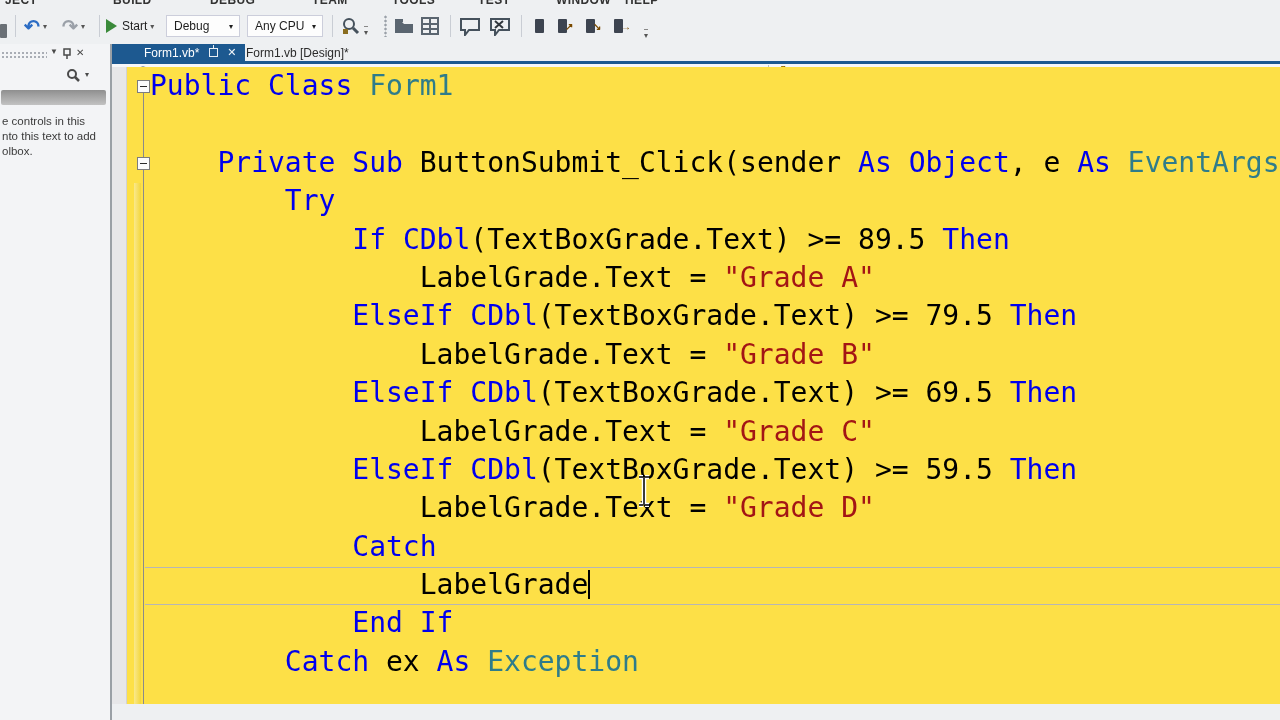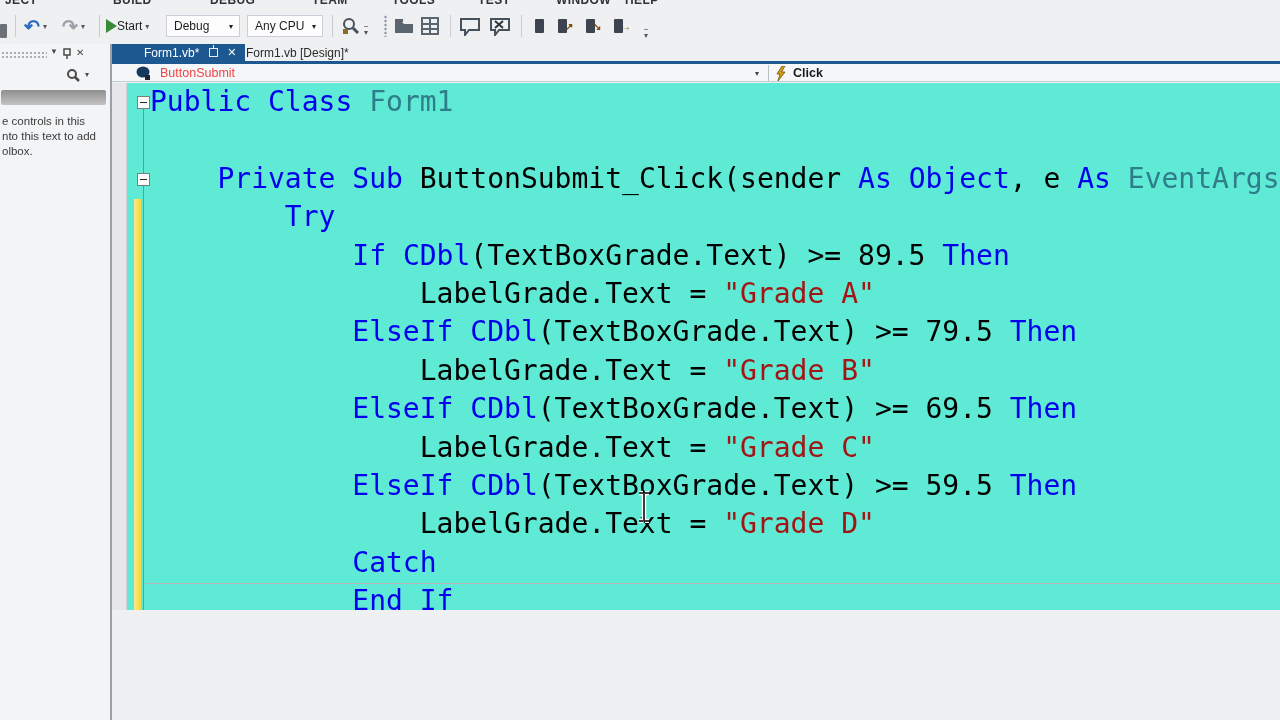--- a/index.html
+++ b/index.html
@@ -61,21 +61,21 @@
   
   #navbar { position:absolute; left:112px; top:64px; width:1168px; height:18px; background:#f6f7f9; border-bottom:1px solid #c3cad2; }
   #member-icon { position:absolute; left:24px; top:2px; }
   #member-label { position:absolute; left:48px; top:2px; font-size:12.5px; color:#ef4444; }
   #member-caret { position:absolute; left:643px; top:5px; font-size:8px; color:#444; }
   #nav-divider { position:absolute; left:656px; top:1px; width:1px; height:16px; background:#b9bfc7; }
   #event-icon { position:absolute; left:663px; top:2px; }
   #event-label { position:absolute; left:681px; top:2px; font-size:12.5px; font-weight:bold; color:#1a1a1a; }
 
   
-  #editor { position:absolute; left:112px; top:83px; width:1168px; height:527px; background:#5eead4; overflow:hidden; }
+  #editor { position:absolute; left:112px; top:67px; width:1168px; height:637px; background:#fde047; overflow:hidden; }
   #indicator-margin { position:absolute; left:0; top:0; width:15px; height:637px; background:#e7e7e9; border-right:1px solid #d2d2d4; }
   #change-bar { position:absolute; left:22px; top:116px; width:7px; height:521px;
                 background:linear-gradient(90deg,#fae98c,var(--change-bar,#f3d63b)); }
   #fold-line { position:absolute; left:31px; top:26px; width:1px; height:611px; background:#8a8a8a; }
   .fold-box { position:absolute; left:25px; width:13px; height:13px; background:#fbfbfb; border:1px solid #7d7d7d; }
   .fold-box::after { content:""; position:absolute; left:2px; top:5px; width:7px; height:1px; background:#2a2a2a; }
   #fold-box-1 { top:13px; }
   #fold-box-2 { top:90px; }
 
   #current-line-box { position:absolute; left:33px; top:500px; width:1135px; height:38px;
@@ -120,21 +120,21 @@
       <span class="ddcaret">▾</span>
     </div>
     <div class="tb" style="left:62px">
       <span class="uarrow" style="color:#9aa0a8">↷</span>
       <span class="ddcaret">▾</span>
     </div>
     <div class="tsep" style="left:99px"></div>
 
     <div class="tb" style="left:106px">
       <span class="play"></span>
-      <span style="font-size:12px;color:#1e1e1e;margin-left:0">Start</span>
+      <span style="font-size:12px;color:#1e1e1e;margin-left:5px">Start</span>
       <span class="ddcaret">▾</span>
     </div>
 
     <div class="combo" style="left:166px;width:74px">
       <span class="cval">Debug</span>
       <span class="ccar">▾</span>
     </div>
     <div class="combo" style="left:247px;width:76px">
       <span class="cval">Any CPU</span>
       <span class="ccar">▾</span>
@@ -267,20 +267,21 @@
         <div class="code-line"><span class="tk-p">        </span><span class="tk-k">Try</span></div>
         <div class="code-line"><span class="tk-p">            </span><span class="tk-k">If</span><span class="tk-p"> </span><span class="tk-k">CDbl</span><span class="tk-p">(TextBoxGrade.Text) &gt;= 89.5 </span><span class="tk-k">Then</span></div>
         <div class="code-line"><span class="tk-p">                LabelGrade.Text = </span><span class="tk-s">"Grade A"</span></div>
         <div class="code-line"><span class="tk-p">            </span><span class="tk-k">ElseIf</span><span class="tk-p"> </span><span class="tk-k">CDbl</span><span class="tk-p">(TextBoxGrade.Text) &gt;= 79.5 </span><span class="tk-k">Then</span></div>
         <div class="code-line"><span class="tk-p">                LabelGrade.Text = </span><span class="tk-s">"Grade B"</span></div>
         <div class="code-line"><span class="tk-p">            </span><span class="tk-k">ElseIf</span><span class="tk-p"> </span><span class="tk-k">CDbl</span><span class="tk-p">(TextBoxGrade.Text) &gt;= 69.5 </span><span class="tk-k">Then</span></div>
         <div class="code-line"><span class="tk-p">                LabelGrade.Text = </span><span class="tk-s">"Grade C"</span></div>
         <div class="code-line"><span class="tk-p">            </span><span class="tk-k">ElseIf</span><span class="tk-p"> </span><span class="tk-k">CDbl</span><span class="tk-p">(TextBoxGrade.Text) &gt;= 59.5 </span><span class="tk-k">Then</span></div>
         <div class="code-line"><span class="tk-p">                LabelGrade.Text = </span><span class="tk-s">"Grade D"</span></div>
         <div class="code-line"><span class="tk-p">            </span><span class="tk-k">Catch</span></div>
+        <div class="code-line"><span class="tk-p">                LabelGrade</span><span class="caret"></span></div>
         <div class="code-line"><span class="tk-p">            </span><span class="tk-k">End</span><span class="tk-p"> </span><span class="tk-k">If</span></div>
         <div class="code-line"><span class="tk-p">        </span><span class="tk-k">Catch</span><span class="tk-p"> ex </span><span class="tk-k">As</span><span class="tk-p"> </span><span class="tk-t">Exception</span></div>
       </div>
     <svg id="mouse-ibeam" width="16" height="32" viewBox="0 0 16 32">
       <path d="M3 2 h4 M9 2 h4 M8 2 v28 M3 30 h4 M9 30 h4" stroke="#ffffff" stroke-width="4.5" fill="none"></path>
       <path d="M3 2 h4 M9 2 h4 M8 2 v28 M3 30 h4 M9 30 h4" stroke="#3c3c3c" stroke-width="2" fill="none"></path>
     </svg>
   </div>
 
 </div>

